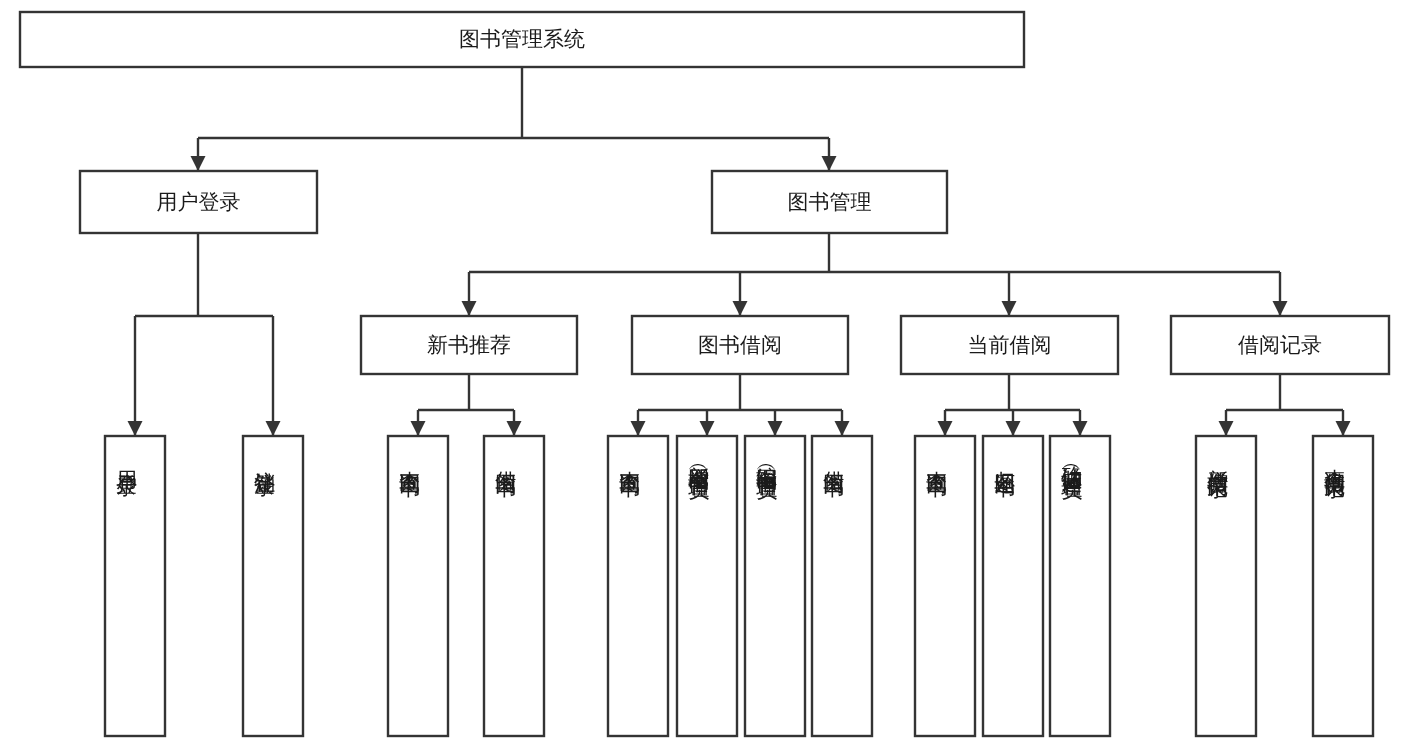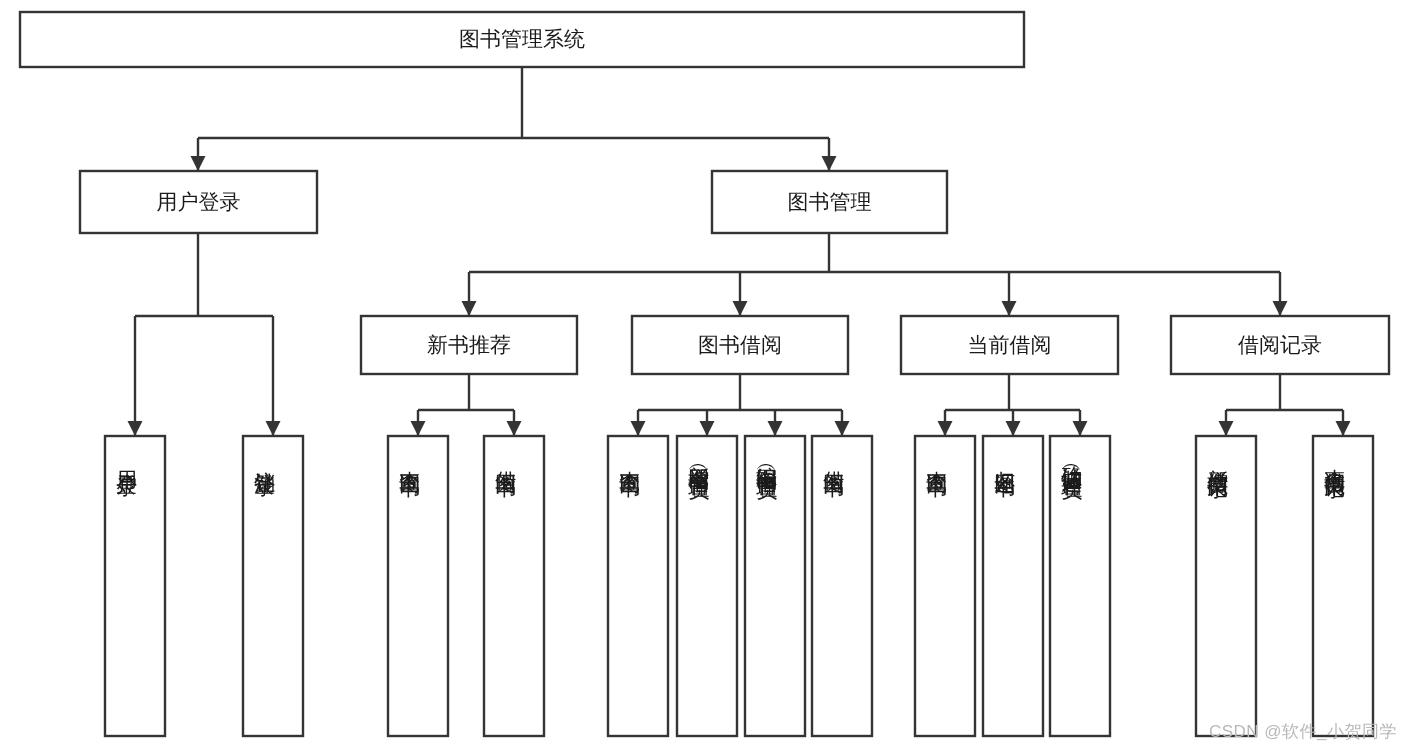--- a/index.html
+++ b/index.html
@@ -217,14 +217,13 @@
         <g>
           <rect x="1196" y="436" width="60" height="300" class="node-box"></rect>
           <text x="1226" y="458" class="node-label v" dominant-baseline="hanging">新增借阅记录</text>
         </g>
         <g>
           <rect x="1313" y="436" width="60" height="300" class="node-box"></rect>
           <text x="1343" y="458" class="node-label v" dominant-baseline="hanging">查询借阅记录</text>
         </g>
       </g>
   </svg>
-  <div class="watermark">CSDN @软件_小贺同学</div>
 </div>
 
 </body></html>

